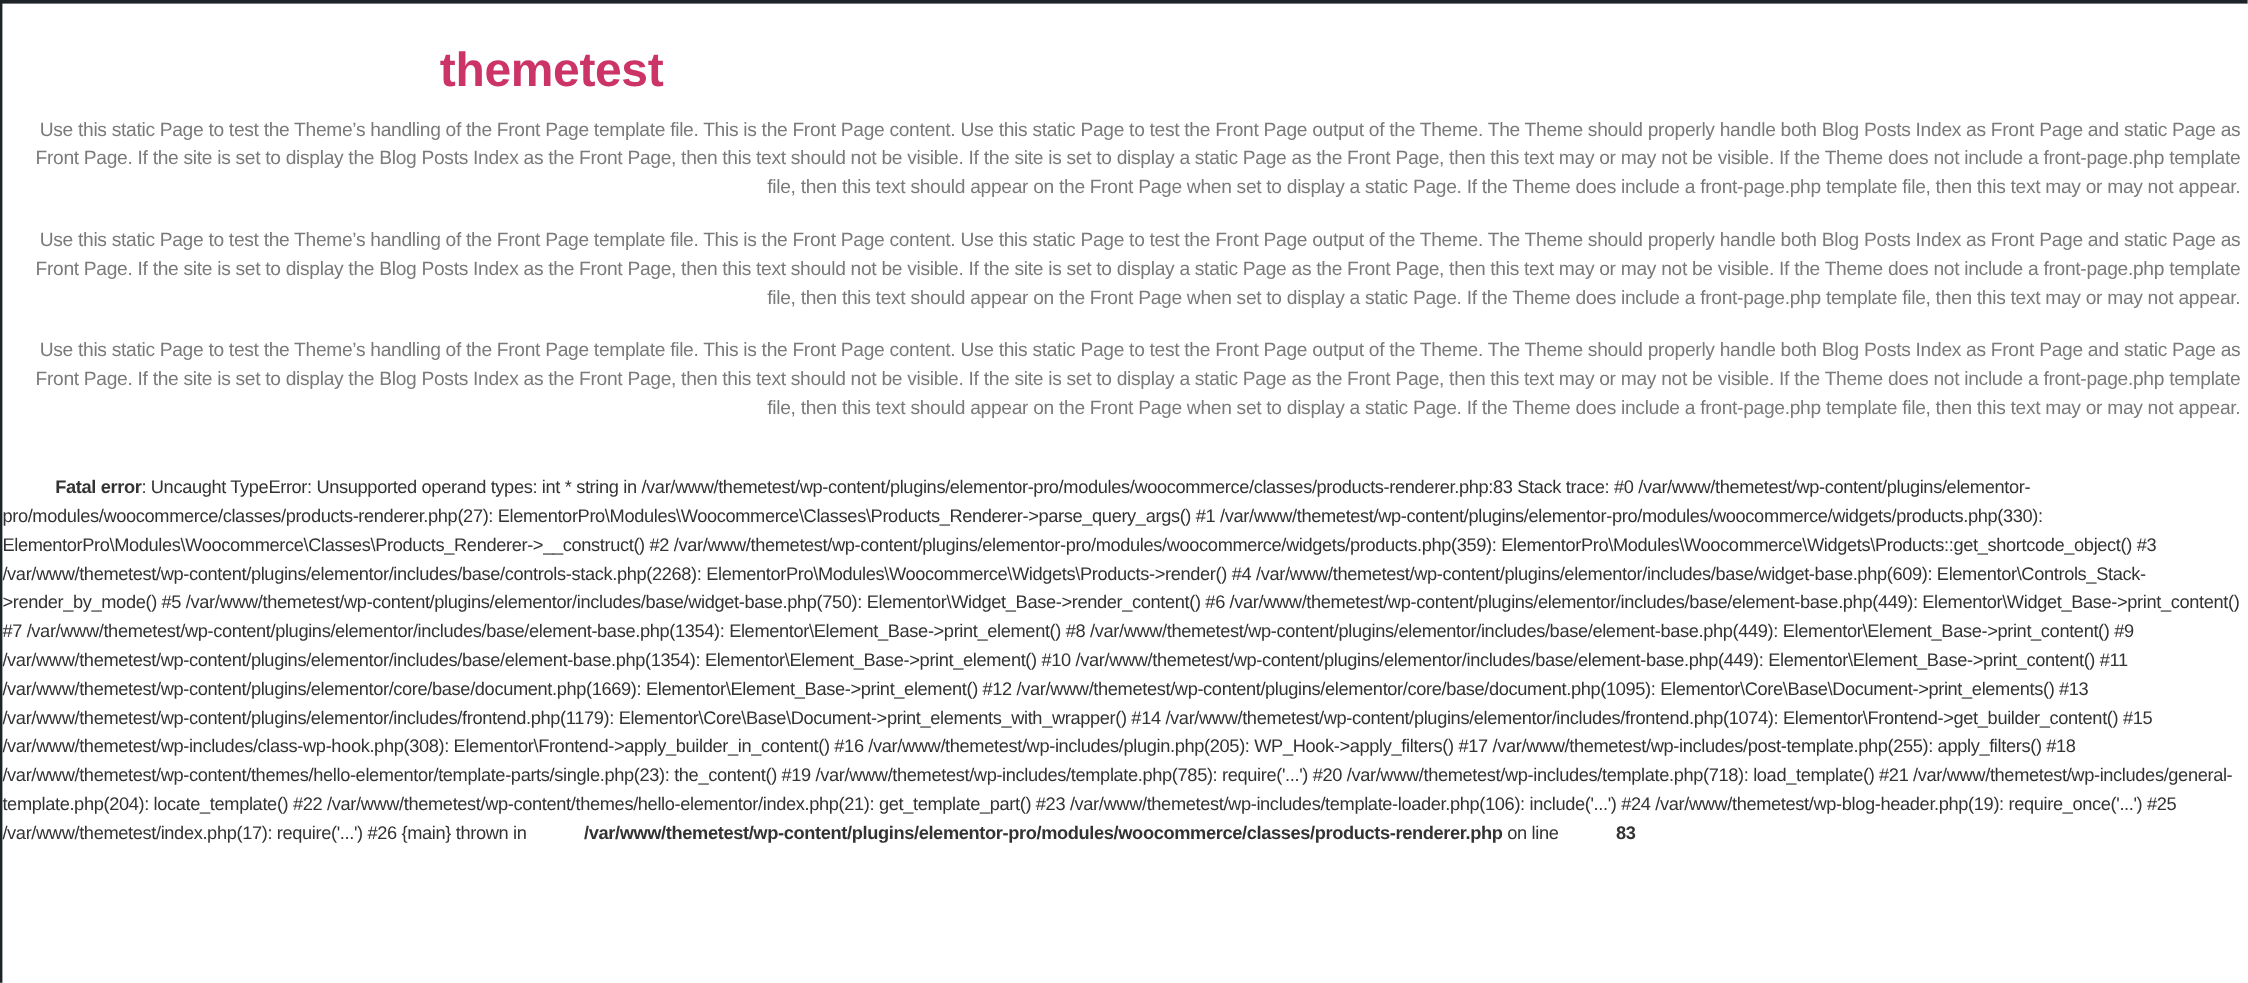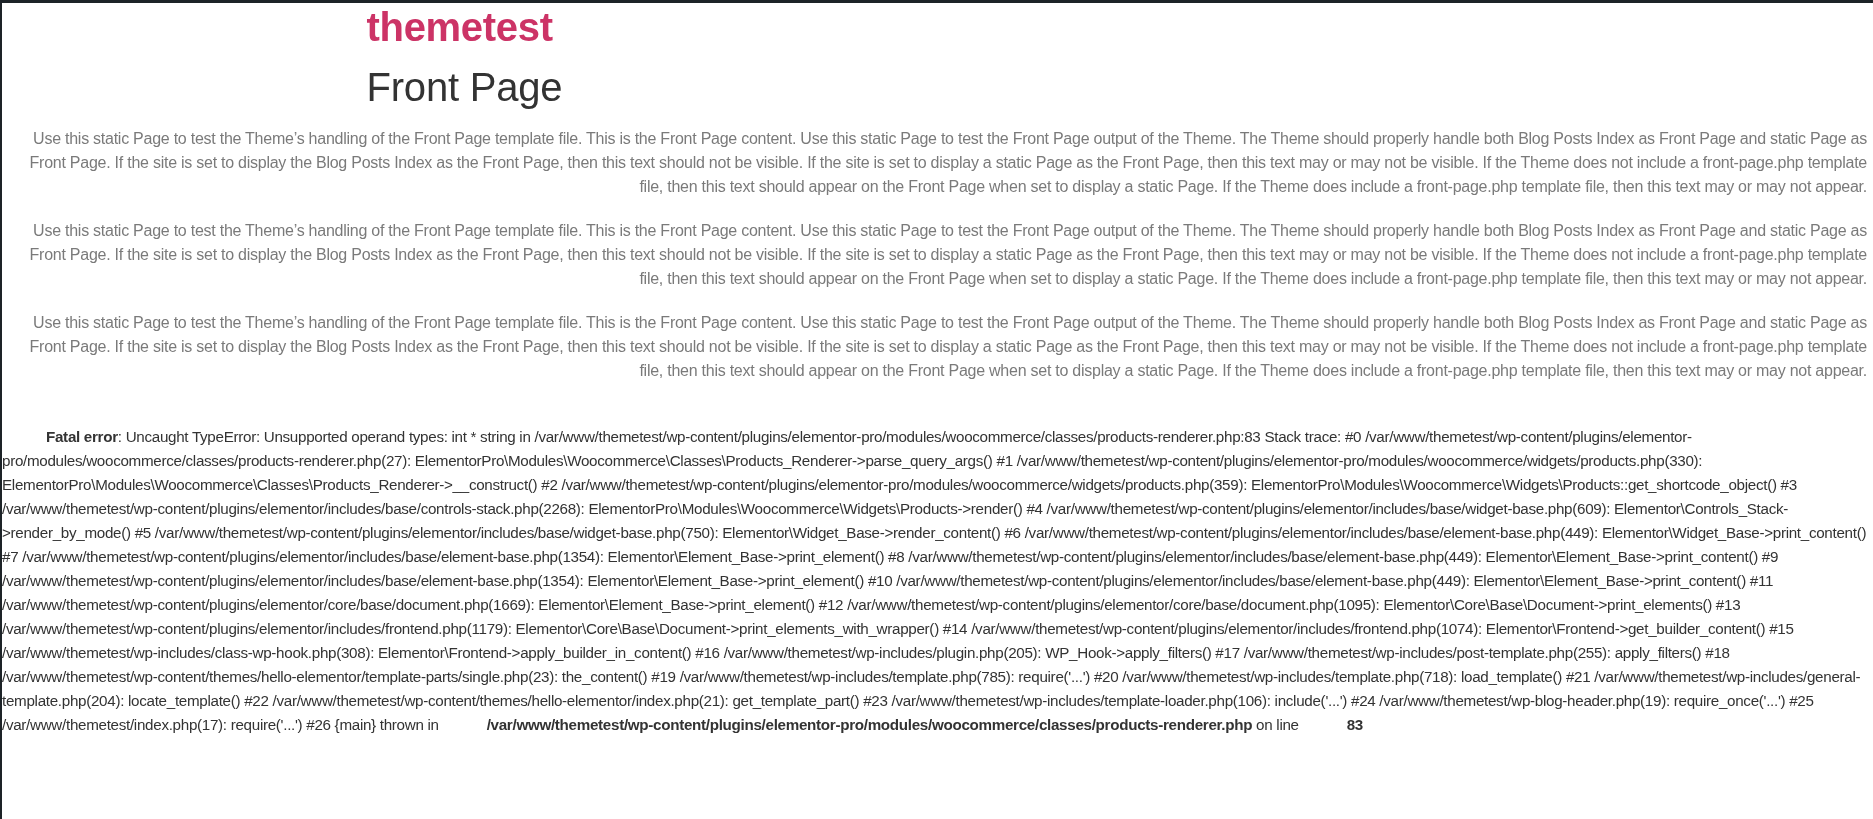--- a/index.html
+++ b/index.html
@@ -19,21 +19,21 @@
   }
   .site-header {
     width: 1140px;
     margin: 0 auto;
     padding-left: 0;
     position: relative;
     left: -1px;
   }
   .site-title {
     margin: 0;
-    padding-top: 0;
+    padding-top: 32px;
     font-family: "Liberation Sans", sans-serif;
     font-size: 40px;
     line-height: 48px;
     font-weight: 600;
     color: #cc3366;
     letter-spacing: -0.3px;
   }
   .page-header {
     width: 1140px;
     margin: 0 auto;
@@ -79,23 +79,20 @@
   }
 </style>
 </head>
 <body>
 
 <header class="site-header">
   <h1 class="site-title">themetest</h1>
 </header>
 
 <main>
-  <div class="page-header">
-    <h1 class="page-title">Front Page</h1>
-  </div>
 
   <div class="page-content">
     <p>Use this static Page to test the Theme’s handling of the Front Page template file. This is the Front Page content. Use this static Page to test the Front Page output of the Theme. The Theme should properly handle both Blog Posts Index as Front Page and static Page as Front Page. If the site is set to display the Blog Posts Index as the Front Page, then this text should not be visible. If the site is set to display a static Page as the Front Page, then this text may or may not be visible. If the Theme does not include a front-page.php template file, then this text should appear on the Front Page when set to display a static Page. If the Theme does include a front-page.php template file, then this text may or may not appear.</p>
     <p>Use this static Page to test the Theme’s handling of the Front Page template file. This is the Front Page content. Use this static Page to test the Front Page output of the Theme. The Theme should properly handle both Blog Posts Index as Front Page and static Page as Front Page. If the site is set to display the Blog Posts Index as the Front Page, then this text should not be visible. If the site is set to display a static Page as the Front Page, then this text may or may not be visible. If the Theme does not include a front-page.php template file, then this text should appear on the Front Page when set to display a static Page. If the Theme does include a front-page.php template file, then this text may or may not appear.</p>
     <p>Use this static Page to test the Theme’s handling of the Front Page template file. This is the Front Page content. Use this static Page to test the Front Page output of the Theme. The Theme should properly handle both Blog Posts Index as Front Page and static Page as Front Page. If the site is set to display the Blog Posts Index as the Front Page, then this text should not be visible. If the site is set to display a static Page as the Front Page, then this text may or may not be visible. If the Theme does not include a front-page.php template file, then this text should appear on the Front Page when set to display a static Page. If the Theme does include a front-page.php template file, then this text may or may not appear.</p>
   </div>
 
   <div class="fatal-error"><b>Fatal error</b><span>: Uncaught TypeError: Unsupported operand types: int * string in /var/www/themetest/wp-content/plugins/elementor-pro/modules/woocommerce/classes/products-renderer.php:83 Stack trace: #0 /var/www/themetest/wp-content/plugins/elementor-pro/modules/woocommerce/classes/products-renderer.php(27): ElementorPro\Modules\Woocommerce\Classes\Products_Renderer-&gt;parse_query_args() #1 /var/www/themetest/wp-content/plugins/elementor-pro/modules/woocommerce/widgets/products.php(330): ElementorPro\Modules\Woocommerce\Classes\Products_Renderer-&gt;__construct() #2 /var/www/themetest/wp-content/plugins/elementor-pro/modules/woocommerce/widgets/products.php(359): ElementorPro\Modules\Woocommerce\Widgets\Products::get_shortcode_object() #3 /var/www/themetest/wp-content/plugins/elementor/includes/base/controls-stack.php(2268): ElementorPro\Modules\Woocommerce\Widgets\Products-&gt;render() #4 /var/www/themetest/wp-content/plugins/elementor/includes/base/widget-base.php(609): Elementor\Controls_Stack-&gt;render_by_mode() #5 /var/www/themetest/wp-content/plugins/elementor/includes/base/widget-base.php(750): Elementor\Widget_Base-&gt;render_content() #6 /var/www/themetest/wp-content/plugins/elementor/includes/base/element-base.php(449): Elementor\Widget_Base-&gt;print_content() #7 /var/www/themetest/wp-content/plugins/elementor/includes/base/element-base.php(1354): Elementor\Element_Base-&gt;print_element() #8 /var/www/themetest/wp-content/plugins/elementor/includes/base/element-base.php(449): Elementor\Element_Base-&gt;print_content() #9 /var/www/themetest/wp-content/plugins/elementor/includes/base/element-base.php(1354): Elementor\Element_Base-&gt;print_element() #10 /var/www/themetest/wp-content/plugins/elementor/includes/base/element-base.php(449): Elementor\Element_Base-&gt;print_content() #11 /var/www/themetest/wp-content/plugins/elementor/core/base/document.php(1669): Elementor\Element_Base-&gt;print_element() #12 /var/www/themetest/wp-content/plugins/elementor/core/base/document.php(1095): Elementor\Core\Base\Document-&gt;print_elements() #13 /var/www/themetest/wp-content/plugins/elementor/includes/frontend.php(1179): Elementor\Core\Base\Document-&gt;print_elements_with_wrapper() #14 /var/www/themetest/wp-content/plugins/elementor/includes/frontend.php(1074): Elementor\Frontend-&gt;get_builder_content() #15 /var/www/themetest/wp-includes/class-wp-hook.php(308): Elementor\Frontend-&gt;apply_builder_in_content() #16 /var/www/themetest/wp-includes/plugin.php(205): WP_Hook-&gt;apply_filters() #17 /var/www/themetest/wp-includes/post-template.php(255): apply_filters() #18 /var/www/themetest/wp-content/themes/hello-elementor/template-parts/single.php(23): the_content() #19 /var/www/themetest/wp-includes/template.php(785): require('...') #20 /var/www/themetest/wp-includes/template.php(718): load_template() #21 /var/www/themetest/wp-includes/general-template.php(204): locate_template() #22 /var/www/themetest/wp-content/themes/hello-elementor/index.php(21): get_template_part() #23 /var/www/themetest/wp-includes/template-loader.php(106): include('...') #24 /var/www/themetest/wp-blog-header.php(19): require_once('...') #25 /var/www/themetest/index.php(17): require('...') #26 {main} thrown in </span><b>/var/www/themetest/wp-content/plugins/elementor-pro/modules/woocommerce/classes/products-renderer.php</b><span> on line </span><b>83</b></div>
 </main>
 

